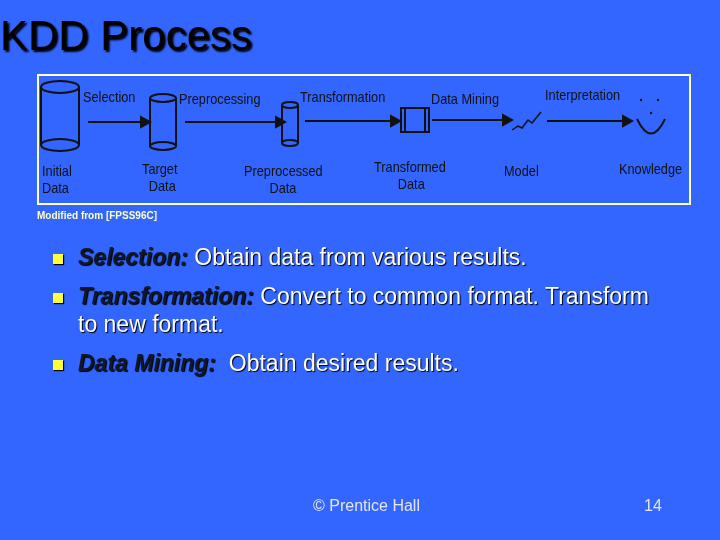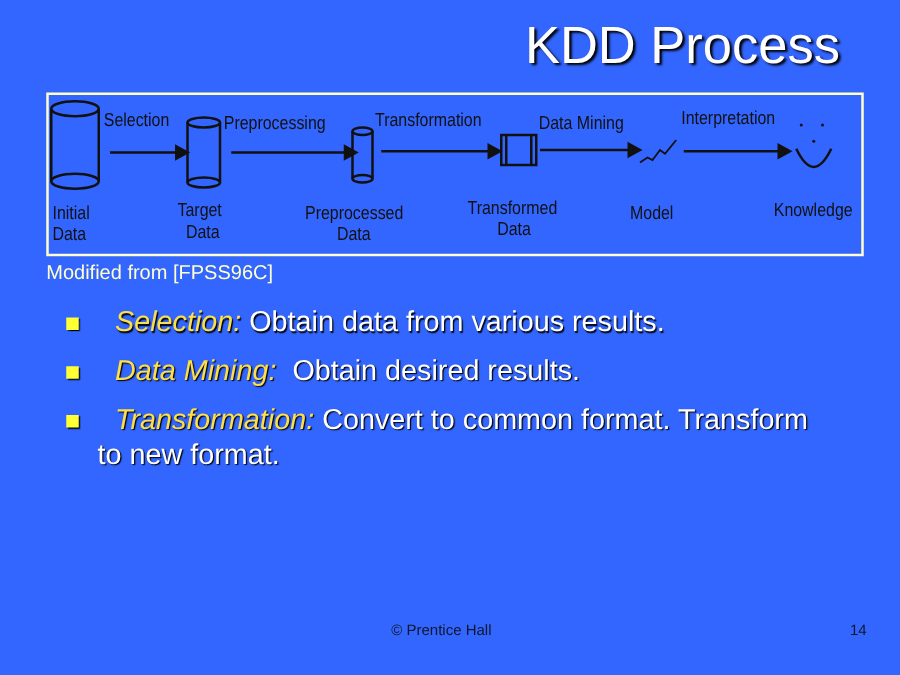--- a/index.html
+++ b/index.html
@@ -1,26 +1,26 @@
 <!DOCTYPE html>
 <html><head>
 <meta charset="utf-8">
 <style>
   html,body{margin:0;padding:0;}
   body{width:720px;height:540px;background:#3366ff;position:relative;overflow:hidden;font-family:"Liberation Sans",sans-serif;}
-  .title{position:absolute;top:12px;left:0;width:672px;text-align:right;color:#ffffff;font-size:42px;text-shadow:2px 2px 2px #000;}
+  .title{position:absolute;top:12px;left:0;width:672px;text-align:left;color:#000000;font-size:42px;text-shadow:2px 2px 2px #000;}
   .diagram{position:absolute;left:37px;top:74px;width:654px;height:131px;border:2px solid #ffffcc;box-sizing:border-box;}
   .diagram svg{position:absolute;left:0;top:0;}
   .lbl{position:absolute;color:#111;font-size:15px;transform:scaleX(0.85);transform-origin:left top;line-height:17px;}
-  .credit{position:absolute;left:37px;top:210px;color:#ffffcc;font-size:16px;font-weight:normal;}
+  .credit{position:absolute;left:37px;top:210px;color:#ffffcc;font-size:10px;font-weight:bold;}
   .bullets{position:absolute;left:50px;top:243px;width:660px;}
   .item{position:relative;padding-left:28px;font-size:23px;line-height:28px;margin-bottom:11px;color:#fff;text-shadow:1px 1px 1px #000;}
   .item .sq{position:absolute;left:3px;top:11px;width:10px;height:10px;background:#ffff33;box-shadow:1px 1px 1px #000;}
-  .term{color:#fde047;font-weight:normal;font-style:italic;margin-left:14px;}
-  .footer{position:absolute;top:497px;color:#0f172a;font-size:12px;}
+  .term{color:#0f172a;font-weight:bold;font-style:italic;}
+  .footer{position:absolute;top:497px;color:#e5e5e5;font-size:16px;}
 </style>
 </head>
 <body>
 
 <div class="title">KDD Process</div>
 
 <div class="diagram">
   <svg width="654" height="131">
     <g stroke="#111" stroke-width="2" fill="none">
 
@@ -84,18 +84,18 @@
   <div class="lbl" style="left:205px;top:86px;"><span>Preprocessed</span><br><span style="padding-left:30px">Data</span></div>
   <div class="lbl" style="left:335px;top:82px;"><span>Transformed</span><br><span style="padding-left:28px">Data</span></div>
   <div class="lbl" style="left:465px;top:86px;">Model</div>
   <div class="lbl" style="left:580px;top:84px;">Knowledge</div>
 </div>
 
 <div class="credit">Modified from [FPSS96C]</div>
 
 <div class="bullets">
   <div class="item"><span class="sq"></span><span class="term">Selection:</span><span> Obtain data from various results.</span></div>
+  <div class="item" style="width:580px"><span class="sq"></span><span class="term">Transformation:</span><span> Convert to common format. Transform to new format.</span></div>
   <div class="item"><span class="sq"></span><span class="term">Data Mining:</span><span style="white-space:pre">  Obtain desired results.</span></div>
-  <div class="item" style="width:580px"><span class="sq"></span><span class="term">Transformation:</span><span> Convert to common format. Transform to new format.</span></div>
 </div>
 
 <div class="footer" style="left:313px;">© Prentice Hall</div>
-<div class="footer" style="left:644px;margin-left:36px;">14</div>
+<div class="footer" style="left:644px;">14</div>
 
 </body></html>

